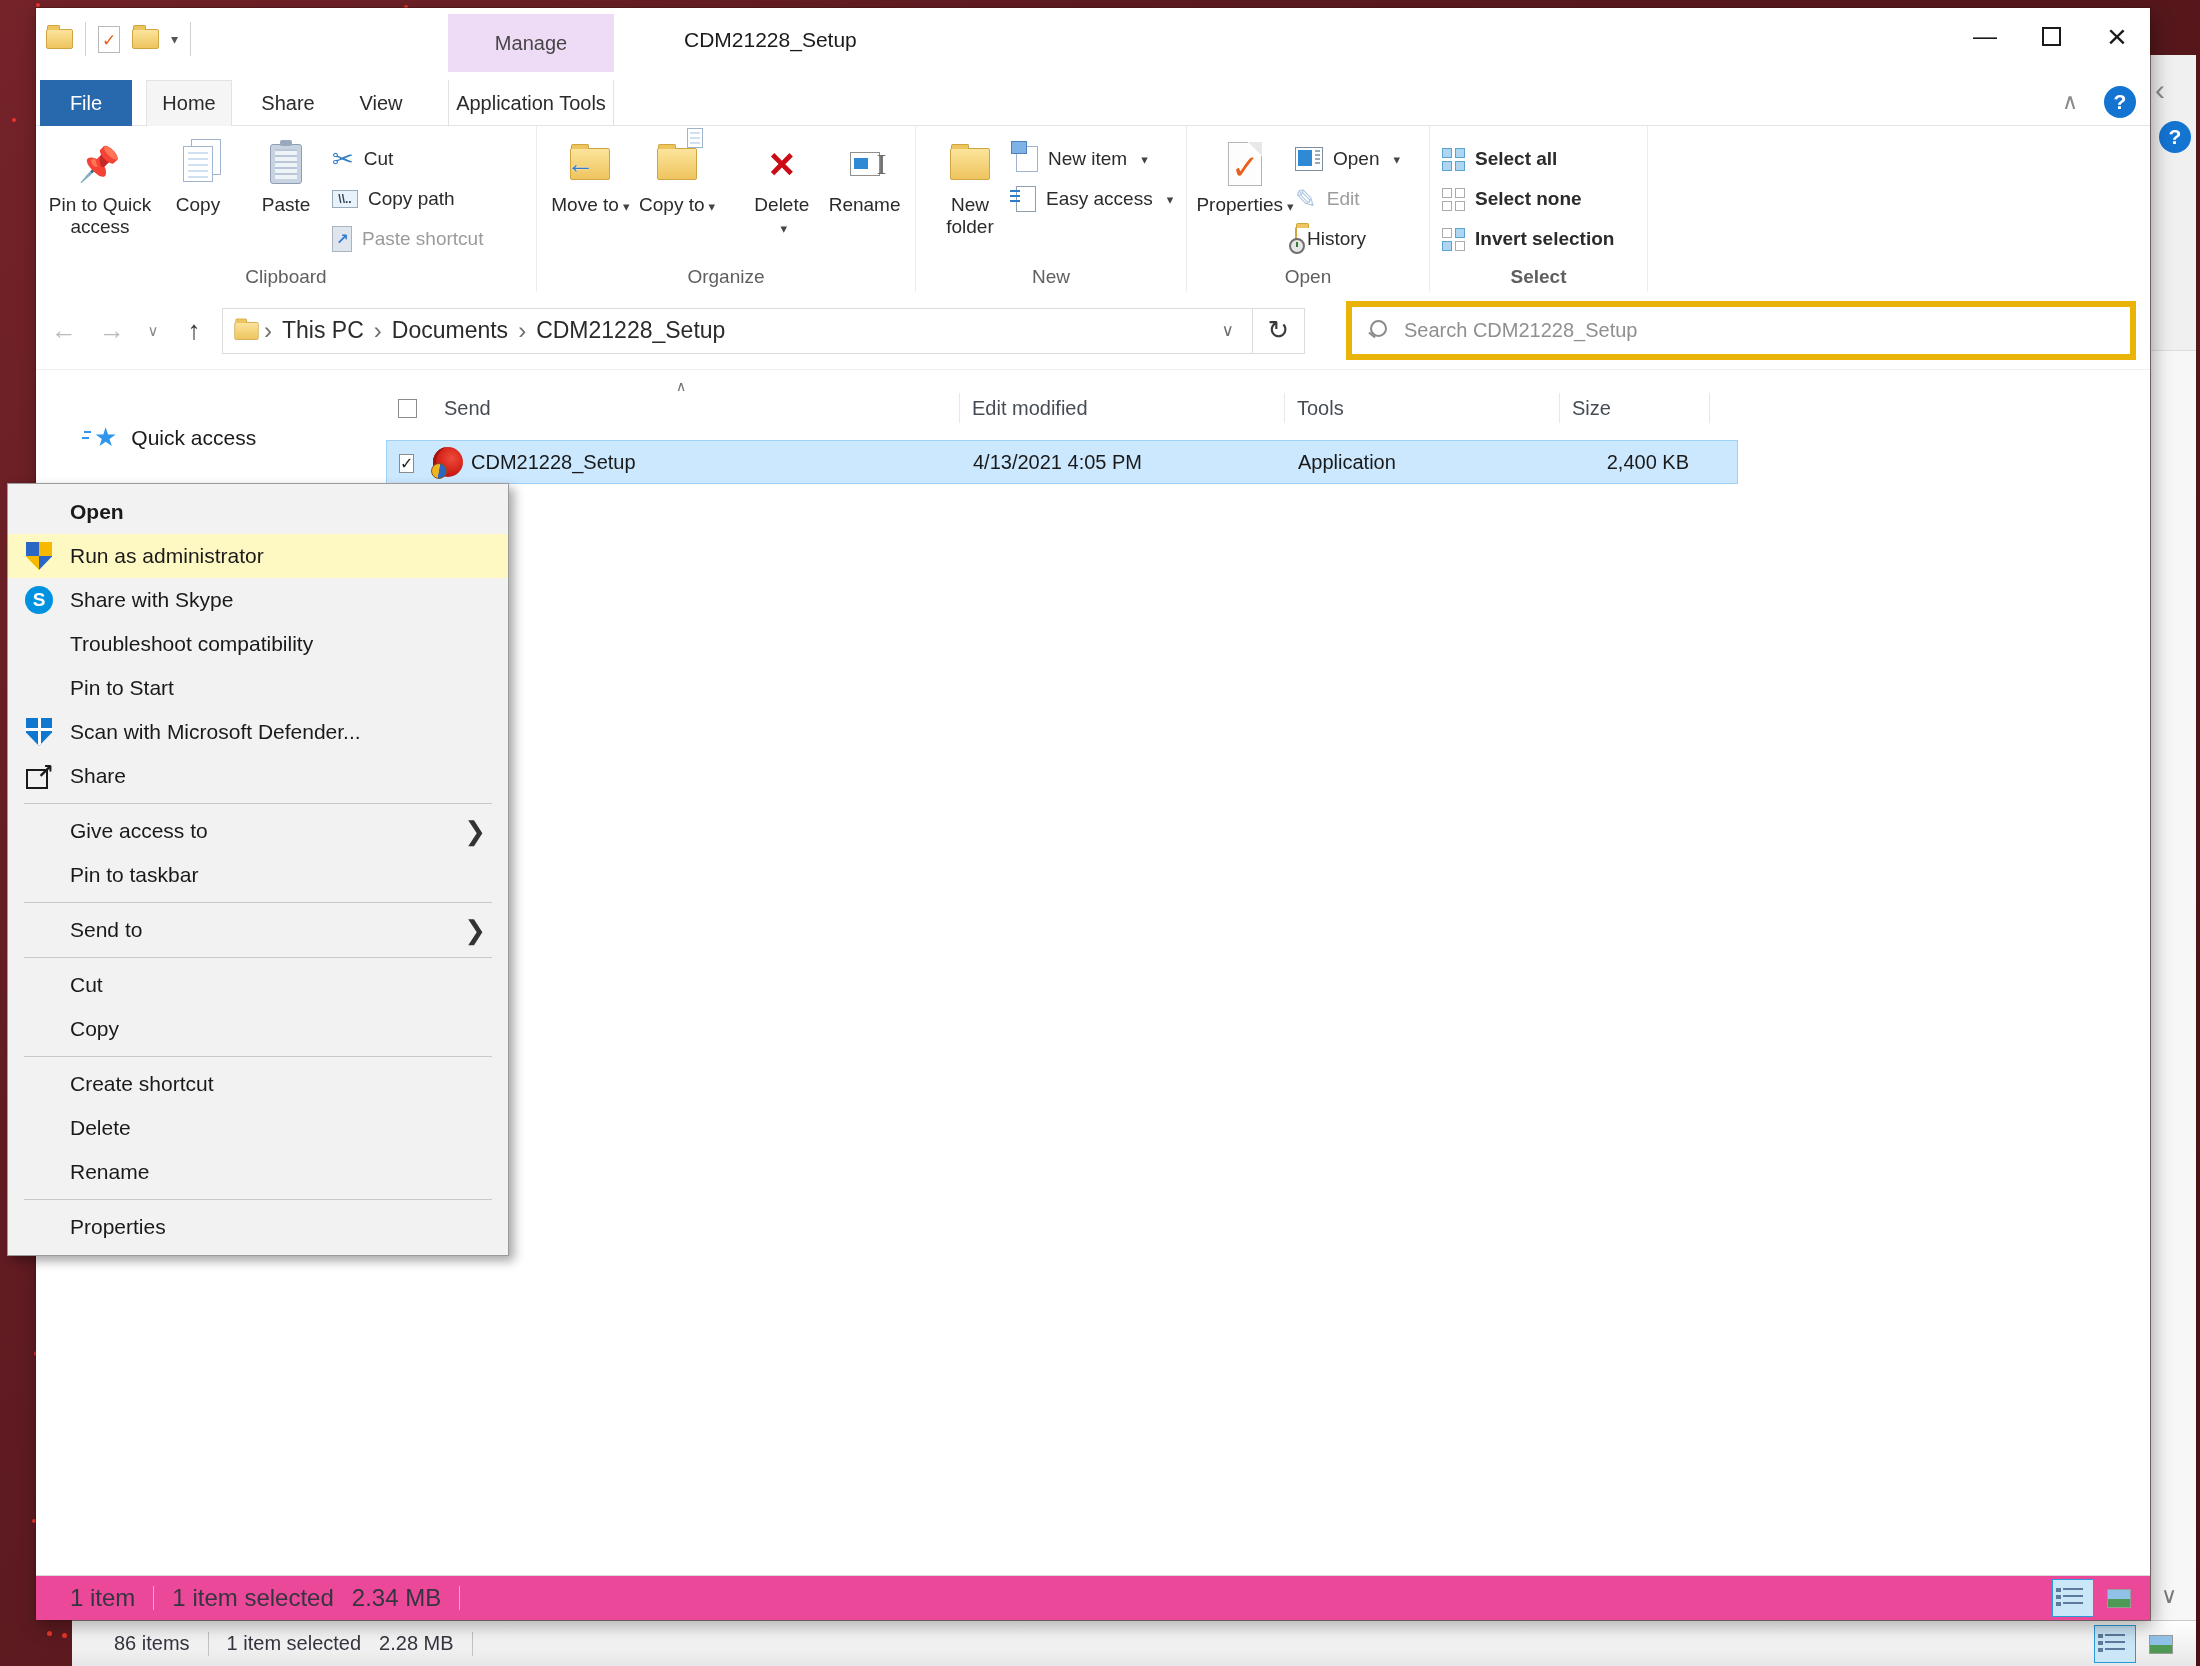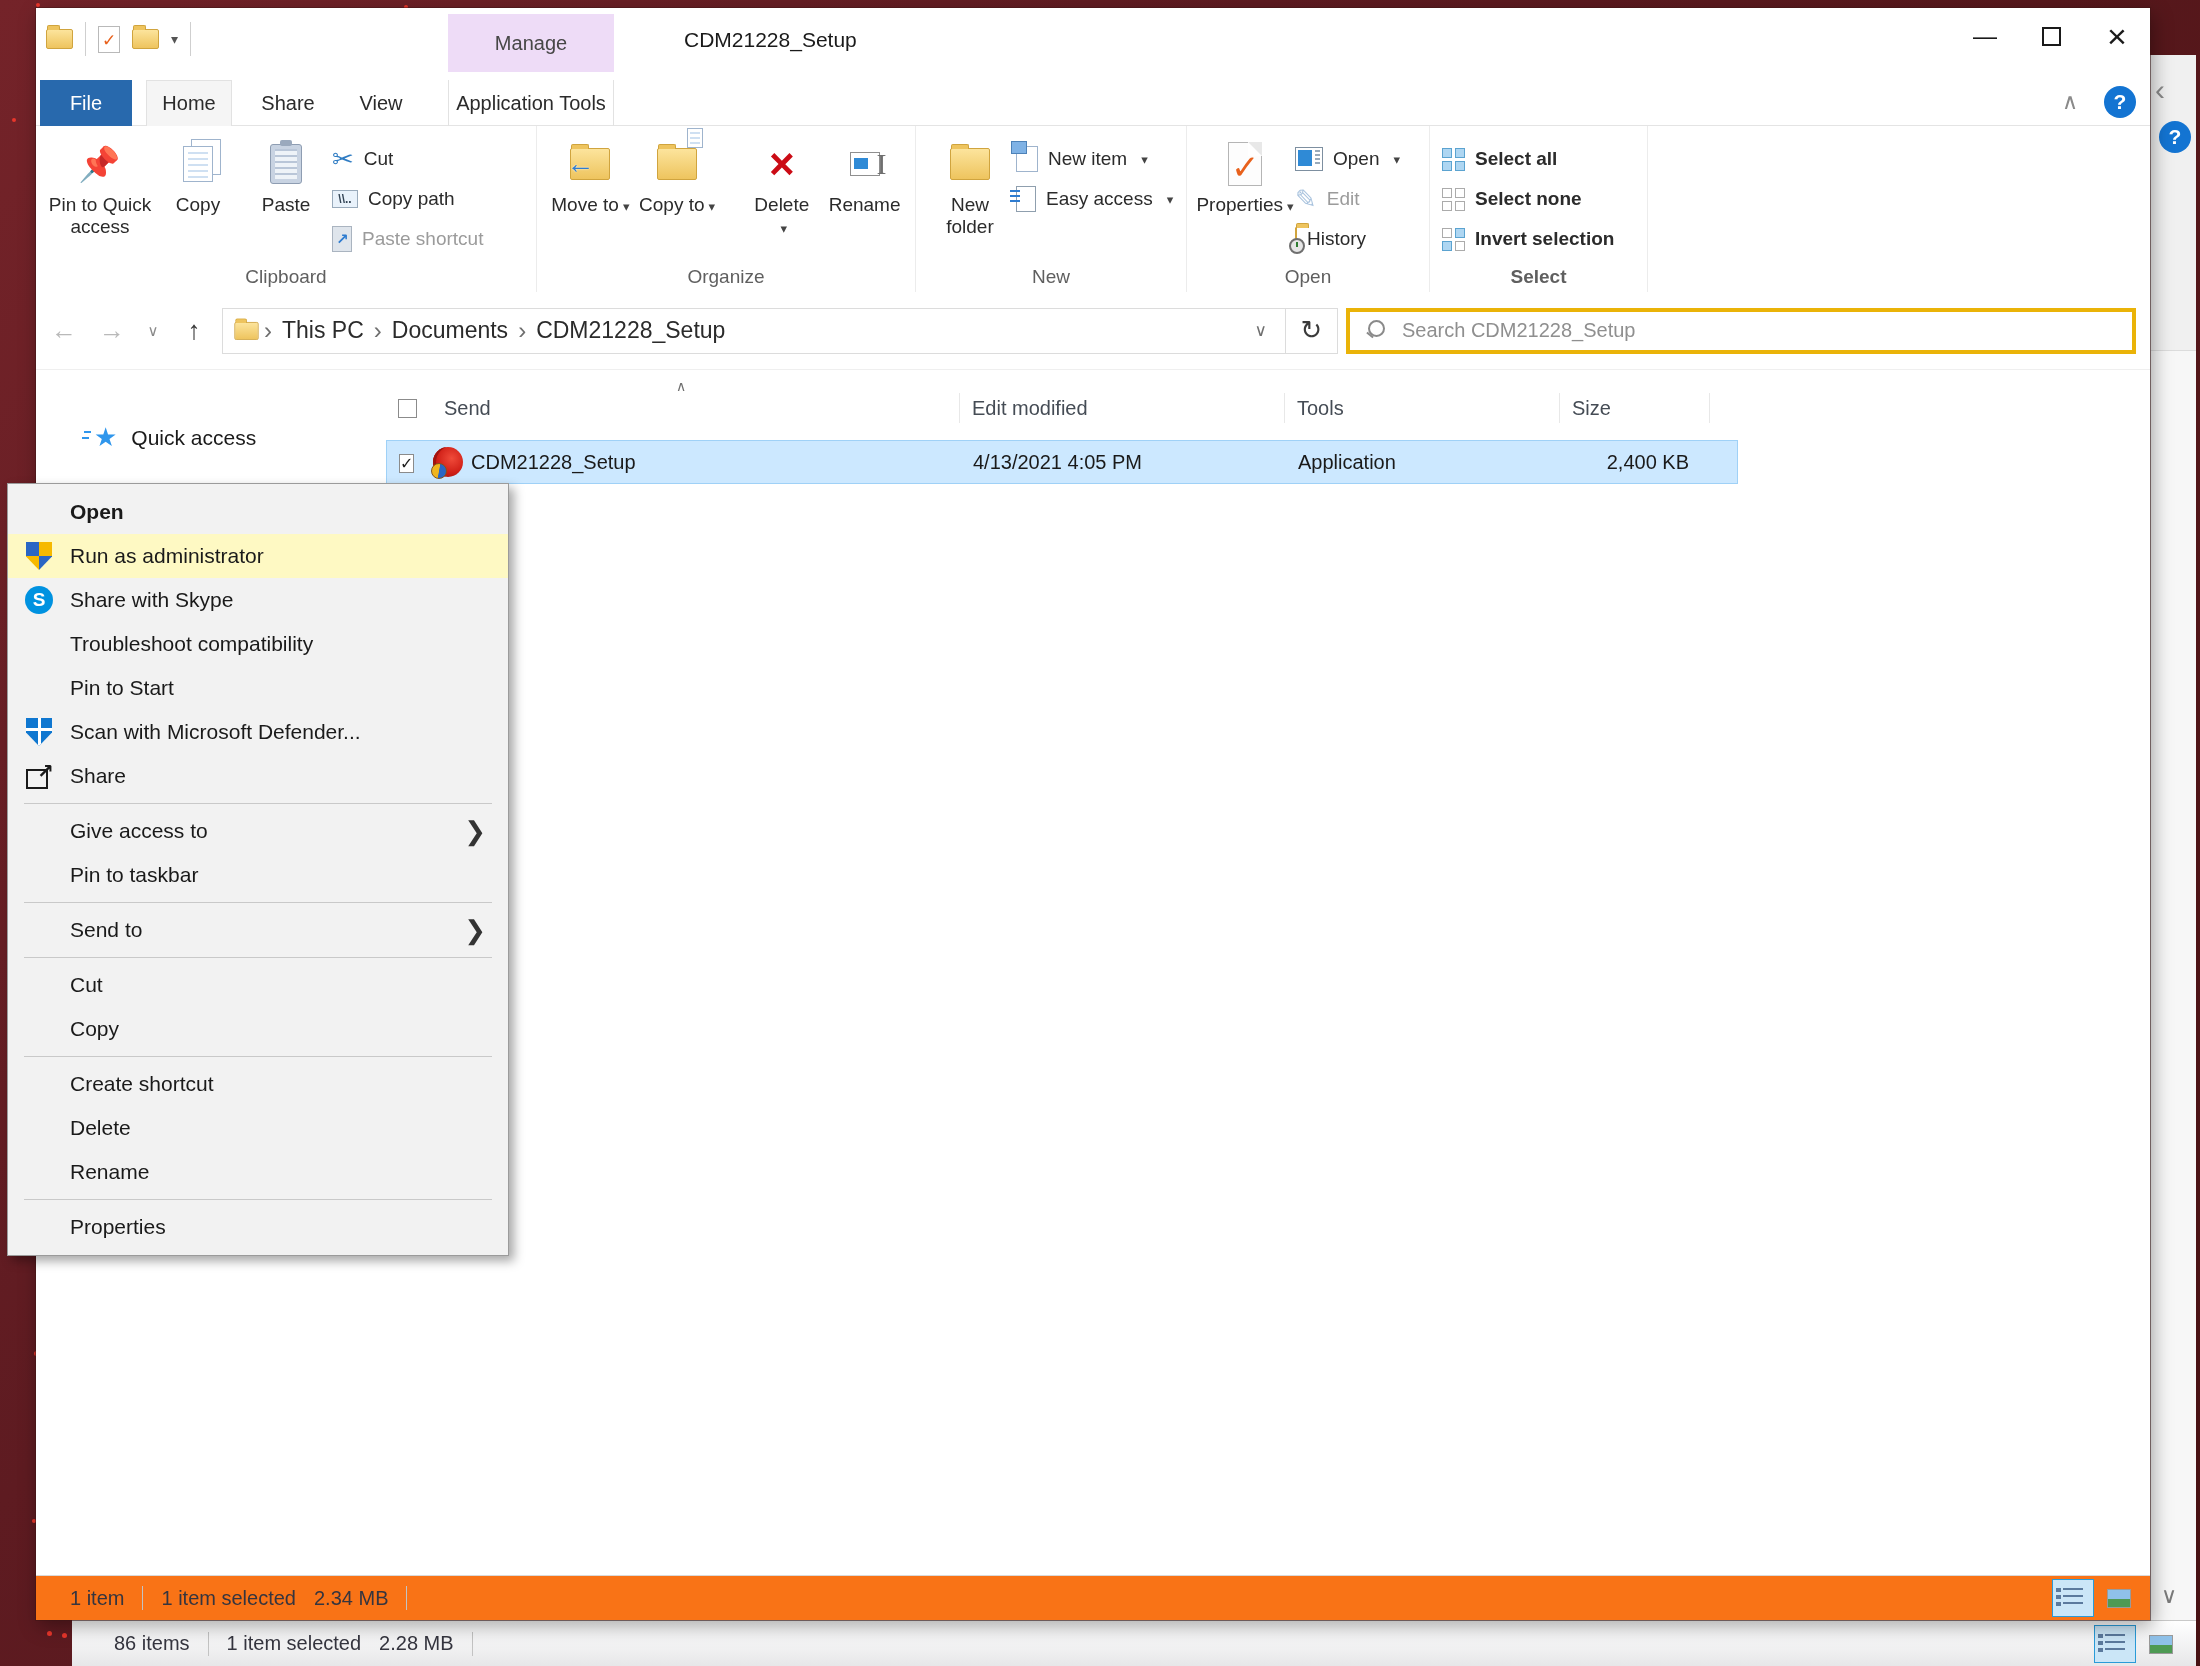--- a/index.html
+++ b/index.html
@@ -139,22 +139,22 @@
   .nav-drop { width:26px; font-size:15px; color:#8a8a8a; }
   .nav-up { color:#3b3b3b; }
   .crumb-bar { flex:1; height:46px; border:1px solid #dcdcdc; background:#fff; display:flex; align-items:center; padding-left:10px; }
   .crumb-bar .fold { transform:scale(.9); }
   .crumb-seg { font-size:23px; color:#2b2b2b; padding:0 6px; }
   .crumb-chev { font-size:24px; color:#6f6f6f; padding:0 4px; line-height:20px; }
   .crumb-spacer { flex:1; }
   .crumb-drop { font-size:17px; color:#6f6f6f; padding:0 18px; }
   .refresh-seg { width:52px; height:44px; border-left:1px solid #dcdcdc; display:flex; align-items:center;
                  justify-content:center; font-size:26px; color:#3b3b3b; }
-  .search-bar { width:790px; height:46px; border:4px solid #eab308; background:#fff; display:flex; align-items:center;
-                padding-left:16px; gap:14px; }
+  .search-bar { width:790px; height:59px; border:6px solid #eab308; background:#fff; display:flex; align-items:center;
+                padding-left:16px; gap:14px;margin-left:33px; }
   .mag { width:22px; height:22px; position:relative; }
   .mag:before { content:""; position:absolute; left:2px; top:0; width:13px; height:13px; border:2px solid #8a8a8a; border-radius:50%; }
   .mag:after { content:""; position:absolute; left:0px; top:14px; width:8px; height:2px; background:#8a8a8a; transform:rotate(40deg); }
   .search-input { border:none; outline:none; font-size:20px; color:#8f8f8f; width:600px; font-family:inherit; background:transparent; }
   .search-input::placeholder { color:#8f8f8f; opacity:1; }
 
   
   .main { display:flex; height:1205px; }
   .sidebar { width:330px; padding-top:52px; }
   .qa-item { display:flex; align-items:center; gap:14px; padding-left:58px; font-size:21px; color:#1a1a1a; }
@@ -180,21 +180,21 @@
   .fr-type { width:275px; padding-left:12px; }
   .fr-size { width:140px; text-align:right; padding-right:12px; }
   .app-ico { width:30px; height:30px; border-radius:50%; position:relative; flex:0 0 30px;
              background:radial-gradient(circle at 62% 38%,#f04b3a 0%,#d01f17 55%,#8f0e0c 100%);
              box-shadow:inset 4px 0 0 -1px #a01410, inset 8px 0 0 -5px #c51b14; }
   .app-ico:after { content:""; position:absolute; left:-2px; bottom:-2px; width:14px; height:14px; border-radius:50%;
                    background:linear-gradient(100deg,#f0b51e 48%,#2a66c4 52%); border:1px solid #84551d; }
 
   
   .statusbar { position:absolute; left:0; bottom:0; width:100%; height:45px; border-top:1px solid #d9d9d9;
-               background:#f97316; display:flex; align-items:center; font-size:20px; color:#35353f; }
+               background:#ec4899; display:flex; align-items:center; font-size:24px; color:#35353f; }
   .statusbar .sb-text { margin-left:34px; display:flex; align-items:center; gap:18px; }
   .statusbar .view-toggles { position:absolute; right:10px; top:3px; }
 
   
   .ctx-menu { position:absolute; left:7px; top:483px; width:502px; background:#f2f2f2;
               border:1px solid #9b9b9b; box-shadow:5px 5px 10px rgba(0,0,0,.35); z-index:50; padding:6px 0; }
   .mi { display:flex; align-items:center; height:44px; padding-left:14px; }
   .mi.hover { background:#fef9c3; }
   .mi-icon { width:34px; margin-right:14px; display:flex; align-items:center; justify-content:center; }
   .mi-label { font-size:21px; color:#1a1a1a; }

